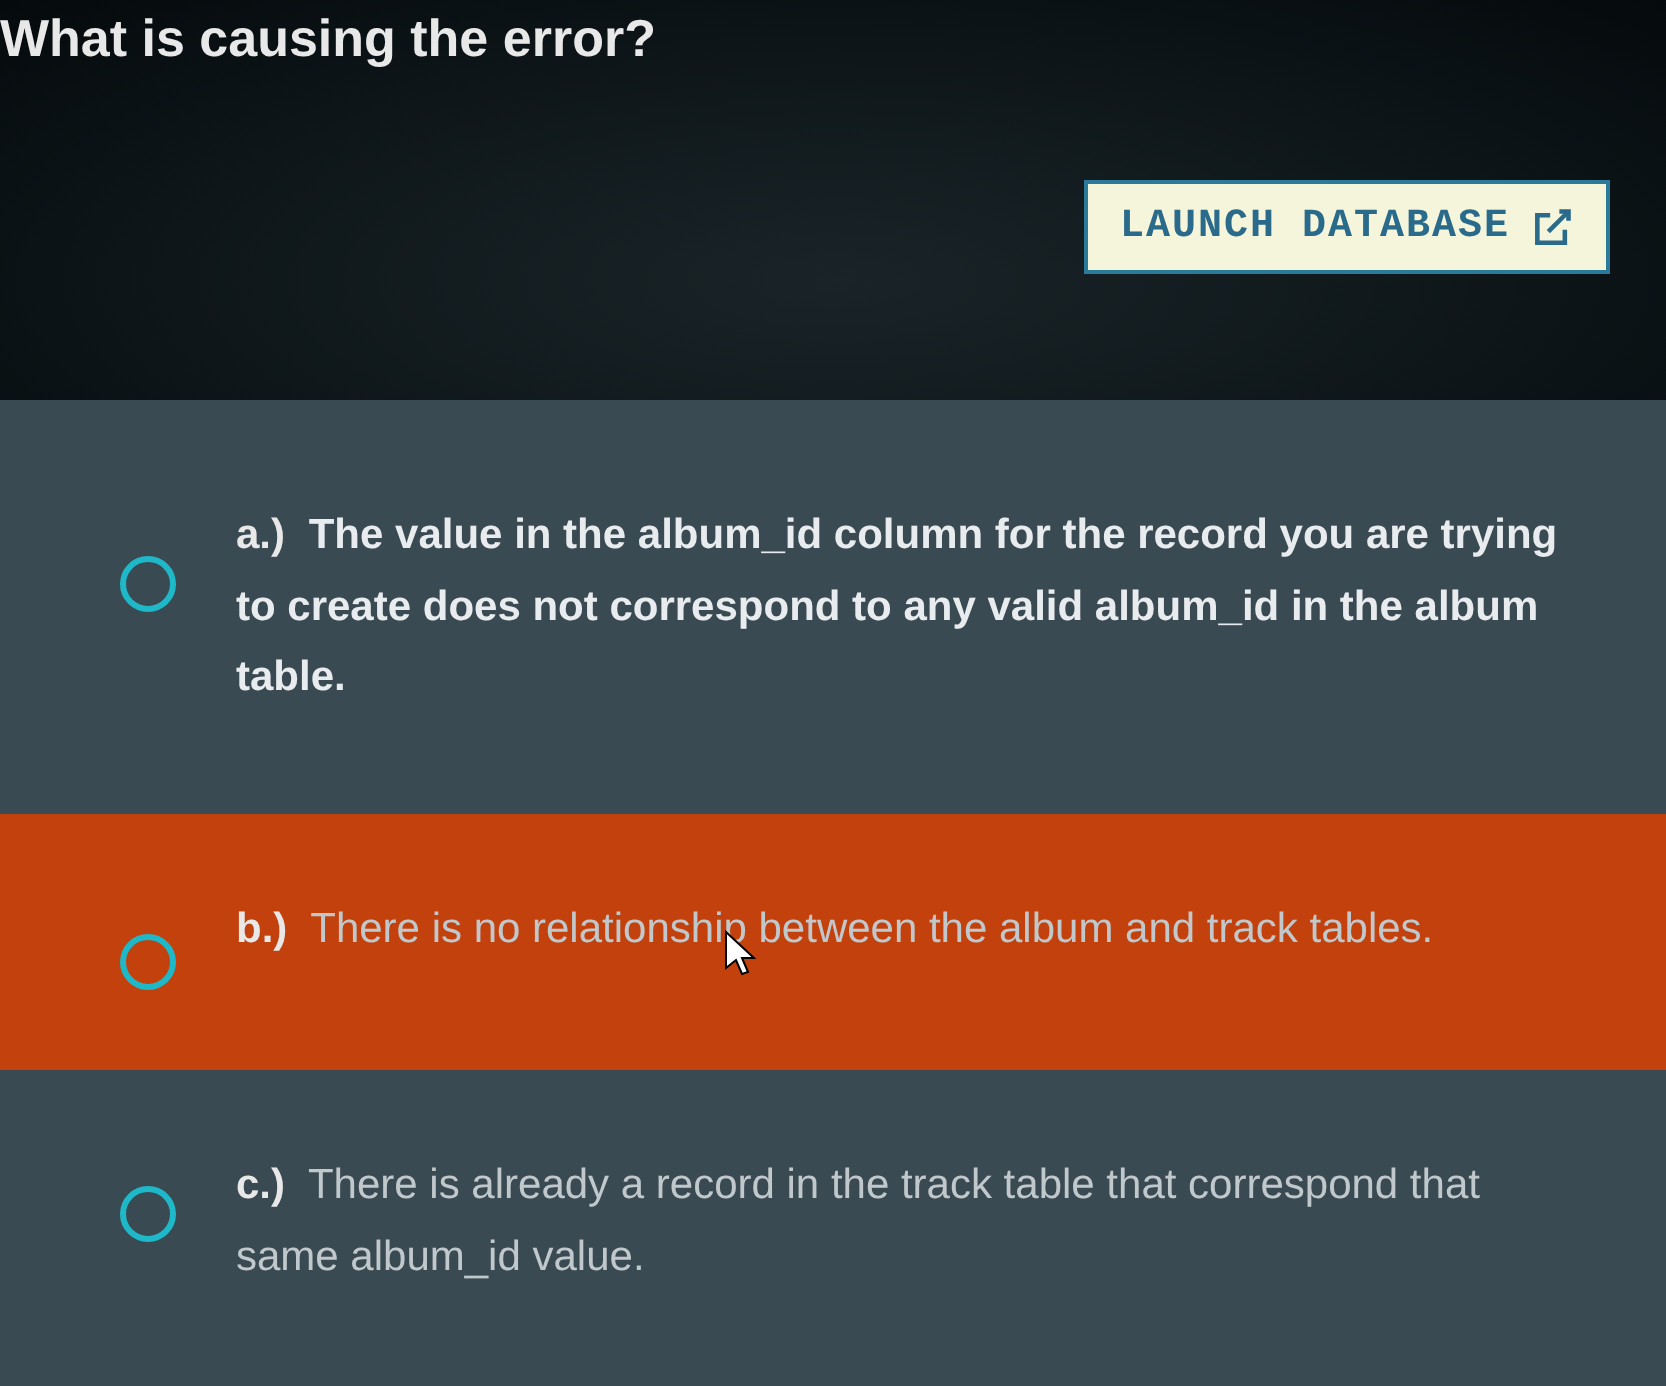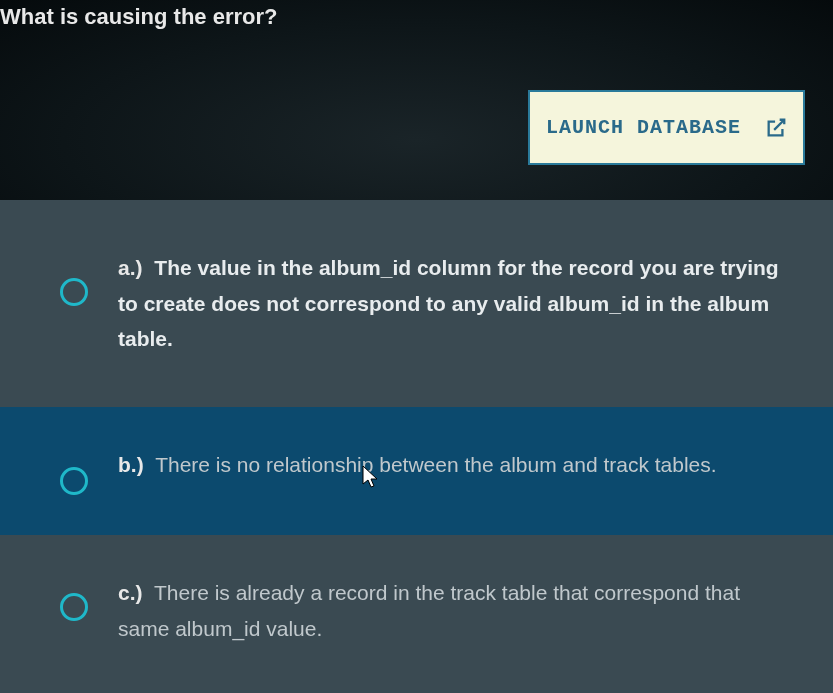--- a/index.html
+++ b/index.html
@@ -16,56 +16,56 @@
       position: relative;
     }
     .top-section {
       background: radial-gradient(ellipse at 50% 70%, #1a2428 0%, #0d1518 60%, #050a0c 100%);
       height: 200px;
       padding: 0 0 20px 0;
       position: relative;
     }
     .question-text {
       color: #e8e8e8;
-      font-size: 22px;
+      font-size: 26px;
       font-weight: bold;
       padding: 4px 0 0 0;
     }
     .launch-btn {
       position: absolute;
       right: 28px;
       top: 90px;
       background: #f5f5dc;
       border: 2px solid #2a7a9a;
-      padding: 24px 16px;
+      padding: 10px 16px;
       font-family: 'Courier New', monospace;
       font-size: 20px;
       color: #2a6a8a;
       font-weight: bold;
       letter-spacing: 1px;
       display: flex;
       align-items: center;
-      gap: 24px;
+      gap: 10px;
       cursor: pointer;
     }
     .launch-btn svg {
       width: 22px;
       height: 22px;
     }
     .options-area {
       padding: 0;
     }
     .option-row {
       display: flex;
       align-items: flex-start;
       padding: 40px 48px 40px 60px;
       gap: 30px;
     }
     .option-row.alt {
-      background: #0c4a6e;
+      background: #c2410c;
     }
     .option-row.first {
       padding-top: 50px;
       padding-bottom: 50px;
     }
     .radio-outer {
       flex-shrink: 0;
       width: 28px;
       height: 28px;
       border: 3px solid #1fb8c9;

